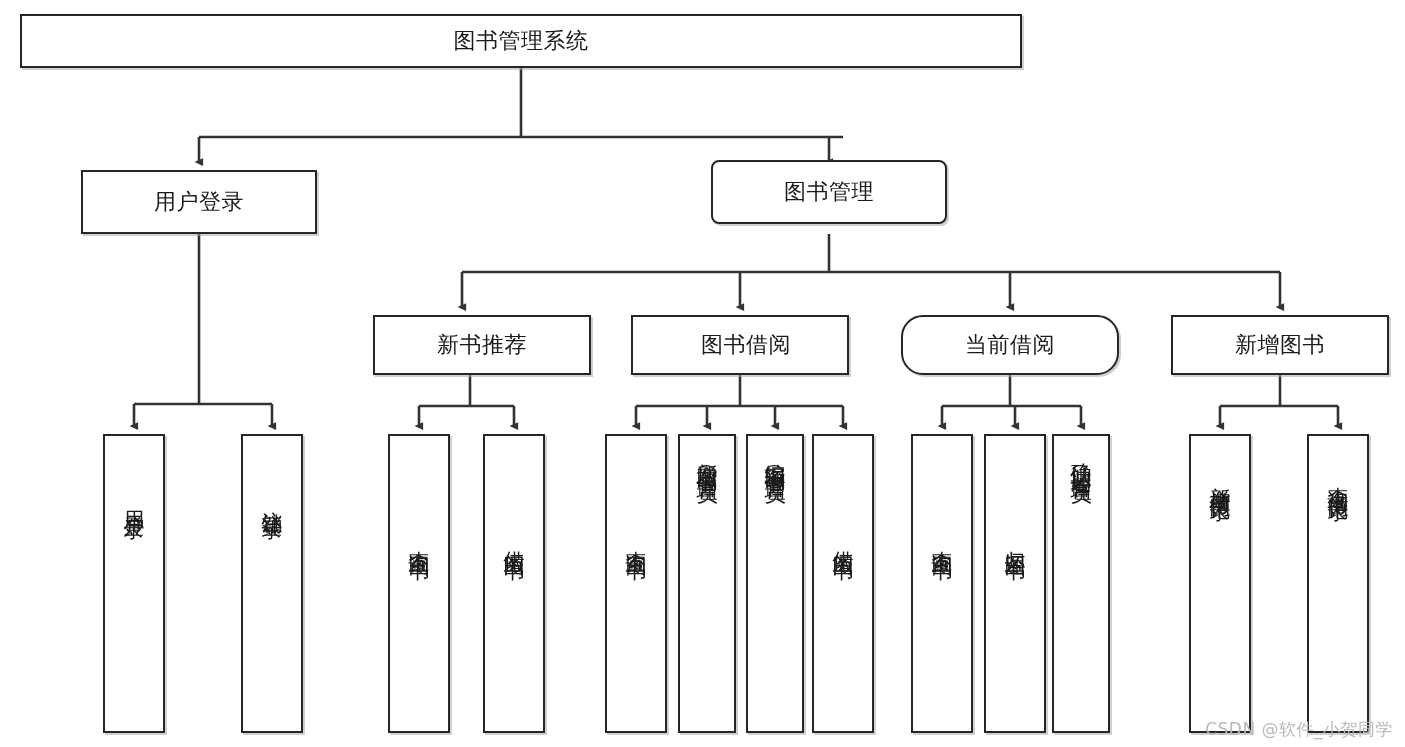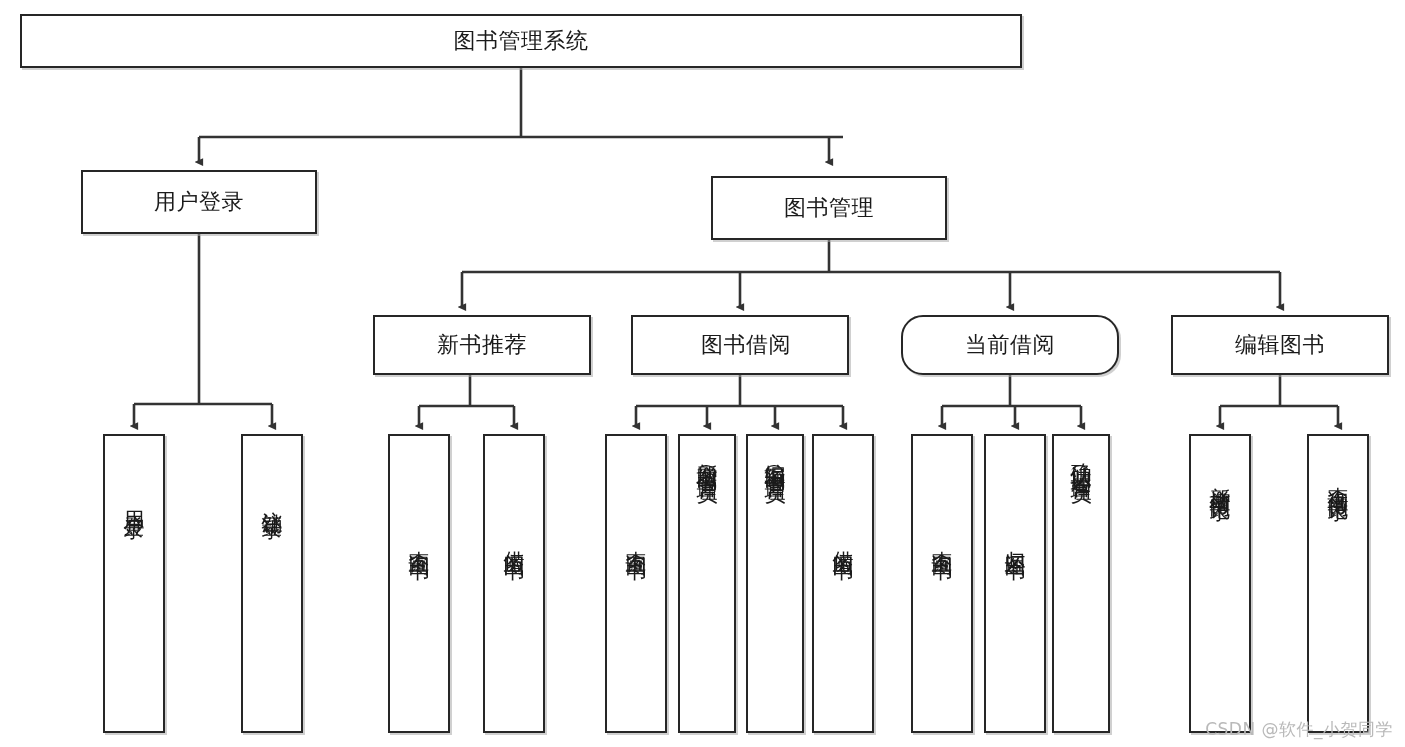--- a/index.html
+++ b/index.html
@@ -136,35 +136,35 @@
     </g>
   </svg>
 
   <div class="node" style="left:20px; top:14px; width:1002px; height:54px;">
     <span class="node-label">图书管理系统</span>
   </div>
 
   <div class="node" style="left:81px; top:170px; width:236px; height:64px;">
     <span class="node-label">用户登录</span>
   </div>
-  <div class="node" style="left:711px; top:176px; width:236px; height:64px;">
+  <div class="node" style="left:711px; top:160px; width:236px; height:64px;border-radius:8px;">
     <span class="node-label">图书管理</span>
   </div>
 
   <div class="node" style="left:361px; top:315px; width:218px; height:60px;margin-left:12px;">
     <span class="node-label">新书推荐</span>
   </div>
   <div class="node" style="left:631px; top:315px; width:218px; height:60px;padding-left:12px;">
     <span class="node-label">图书借阅</span>
   </div>
   <div class="node" style="left:901px; top:315px; width:218px; height:60px;border-radius:22px;">
     <span class="node-label">当前借阅</span>
   </div>
   <div class="node" style="left:1171px; top:315px; width:218px; height:60px;">
-    <span class="node-label">编辑图书</span>
+    <span class="node-label">新增图书</span>
   </div>
 
   <div class="node vertical leaf-mid" style="left:103px; top:434px; width:62px; height:299px;">
     <span class="node-label">用户登录</span>
   </div>
   <div class="node vertical leaf-mid" style="left:241px; top:434px; width:62px; height:299px;">
     <span class="node-label">注销登录</span>
   </div>
 
   <div class="node vertical leaf-short" style="left:388px; top:434px; width:62px; height:299px;">

